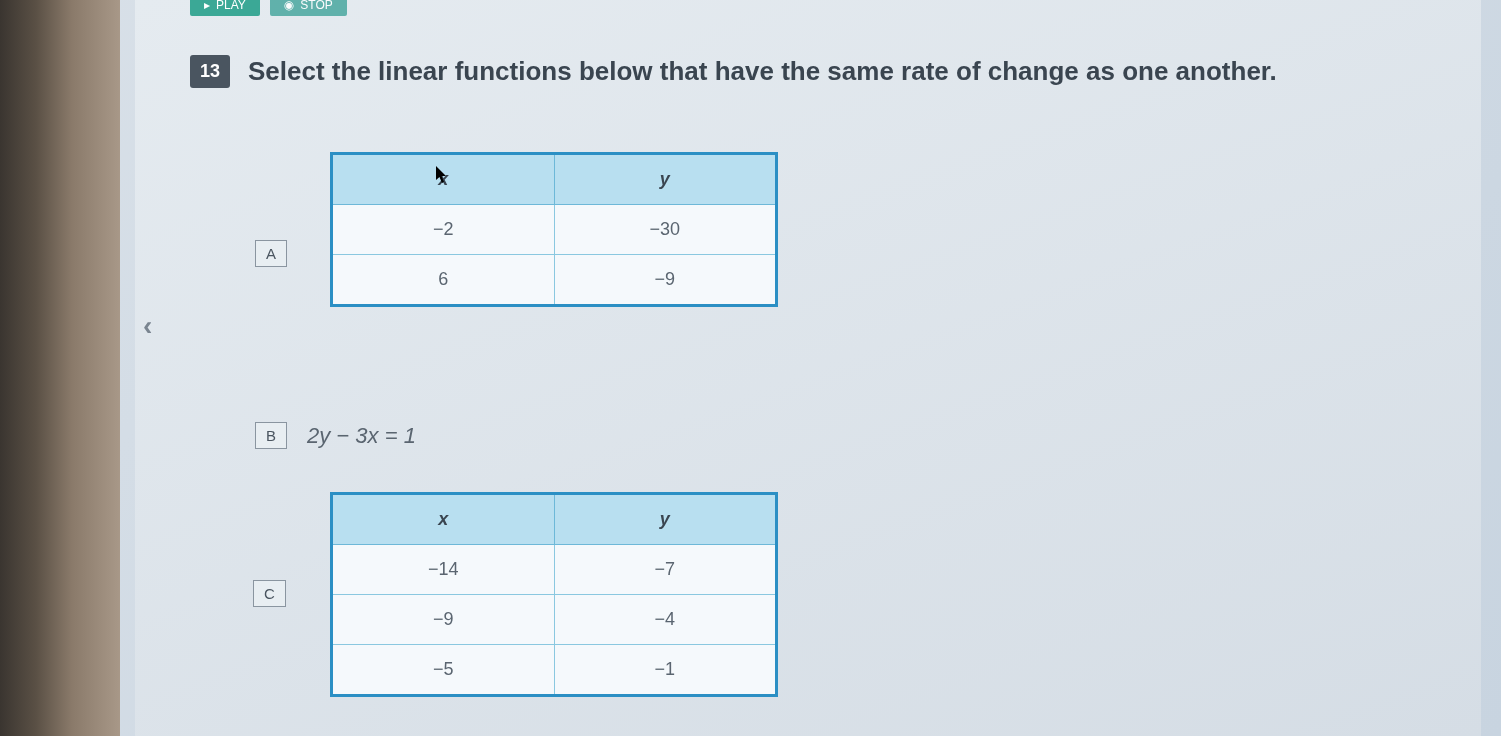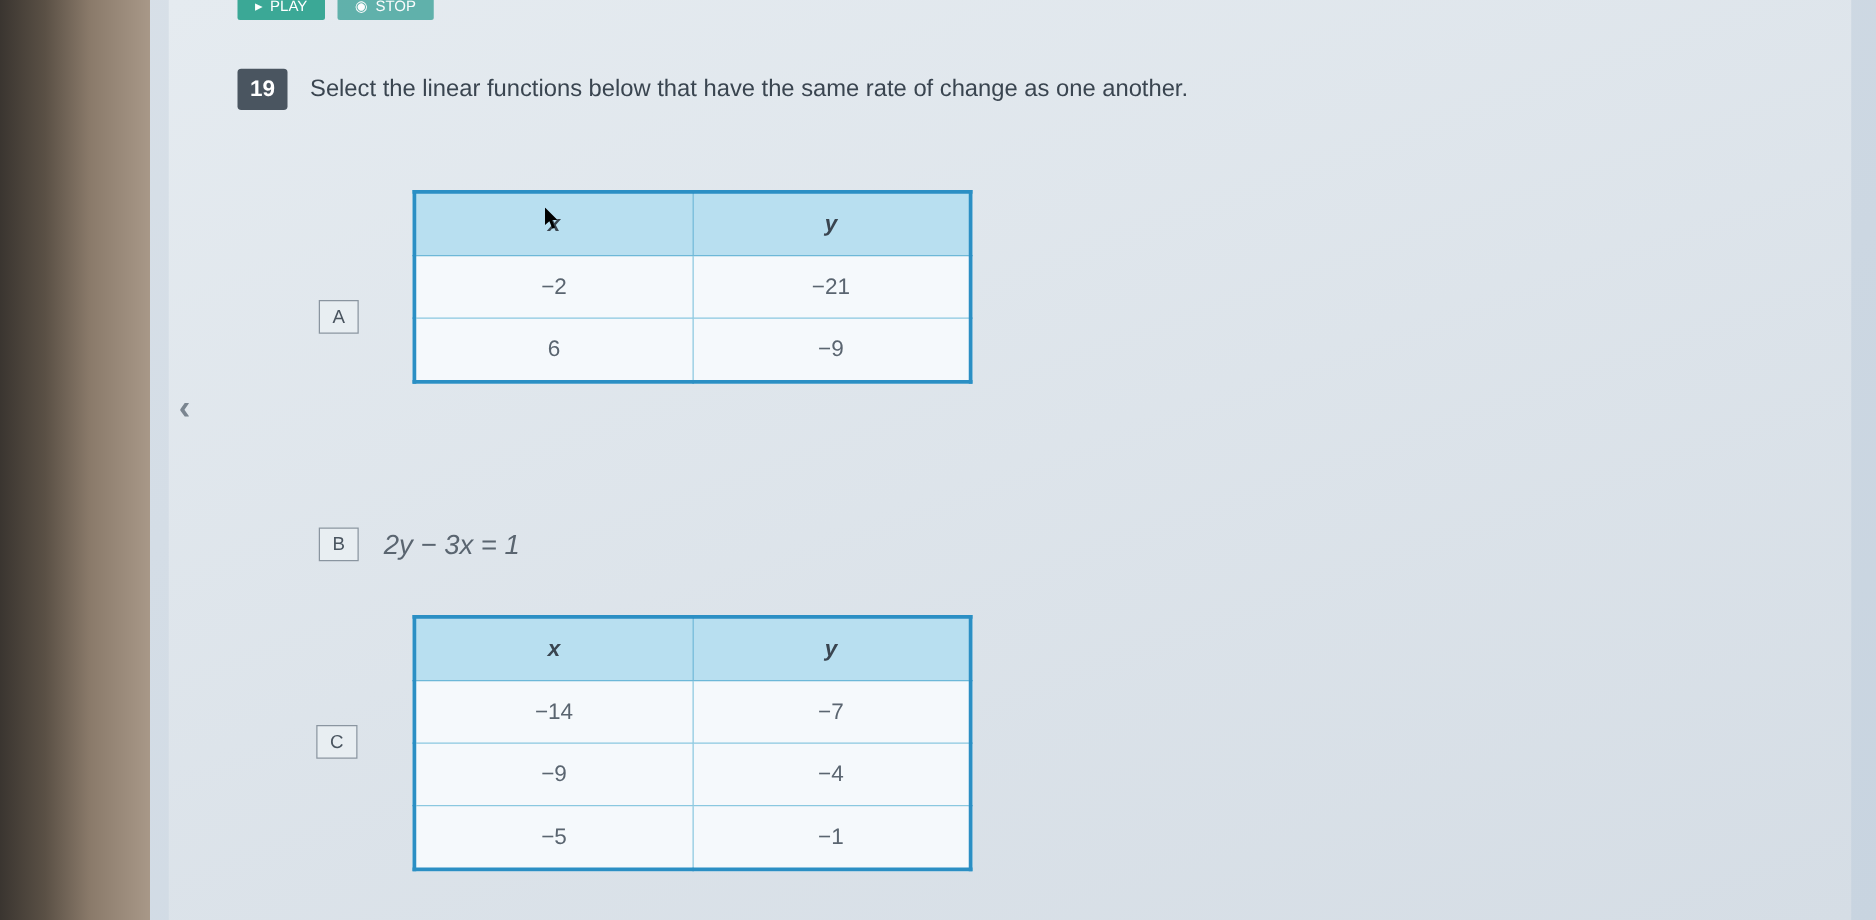--- a/index.html
+++ b/index.html
@@ -70,22 +70,22 @@
     .question-number {
       background: #4a5560;
       color: white;
       font-weight: bold;
       font-size: 18px;
       padding: 6px 10px;
       border-radius: 3px;
     }
     .question-text {
       color: #3a4550;
-      font-size: 19px;
-      font-weight: 400;
+      font-size: 26px;
+      font-weight: 700;
     }
     .option-row {
       position: absolute;
       display: flex;
       align-items: center;
       gap: 20px;
     }
     .option-a {
       top: 240px;
       left: 120px;
@@ -176,21 +176,21 @@
       <span>▸</span>
       <span>PLAY</span>
     </div>
     <div class="stop-btn">
       <span>◉</span>
       <span>STOP</span>
     </div>
   </div>
 
   <div class="question-header">
-    <div class="question-number">19</div>
+    <div class="question-number">13</div>
     <div class="question-text">Select the linear functions below that have the same rate of change as one another.</div>
   </div>
 
   <div class="nav-chevron">‹</div>
 
   <div class="cursor">
     <svg width="14" height="18" viewBox="0 0 14 18">
       <path d="M0 0 L0 14 L3.5 11 L6 17 L8 16 L5.5 10 L10 10 Z" fill="#000"></path>
     </svg>
   </div>
@@ -201,21 +201,21 @@
   <table class="data-table table-a">
     <thead>
       <tr>
         <th>x</th>
         <th>y</th>
       </tr>
     </thead>
     <tbody>
       <tr>
         <td>−2</td>
-        <td>−21</td>
+        <td>−30</td>
       </tr>
       <tr>
         <td>6</td>
         <td>−9</td>
       </tr>
     </tbody>
   </table>
 
   <div class="option-row option-b">
     <div class="option-label">B</div>

